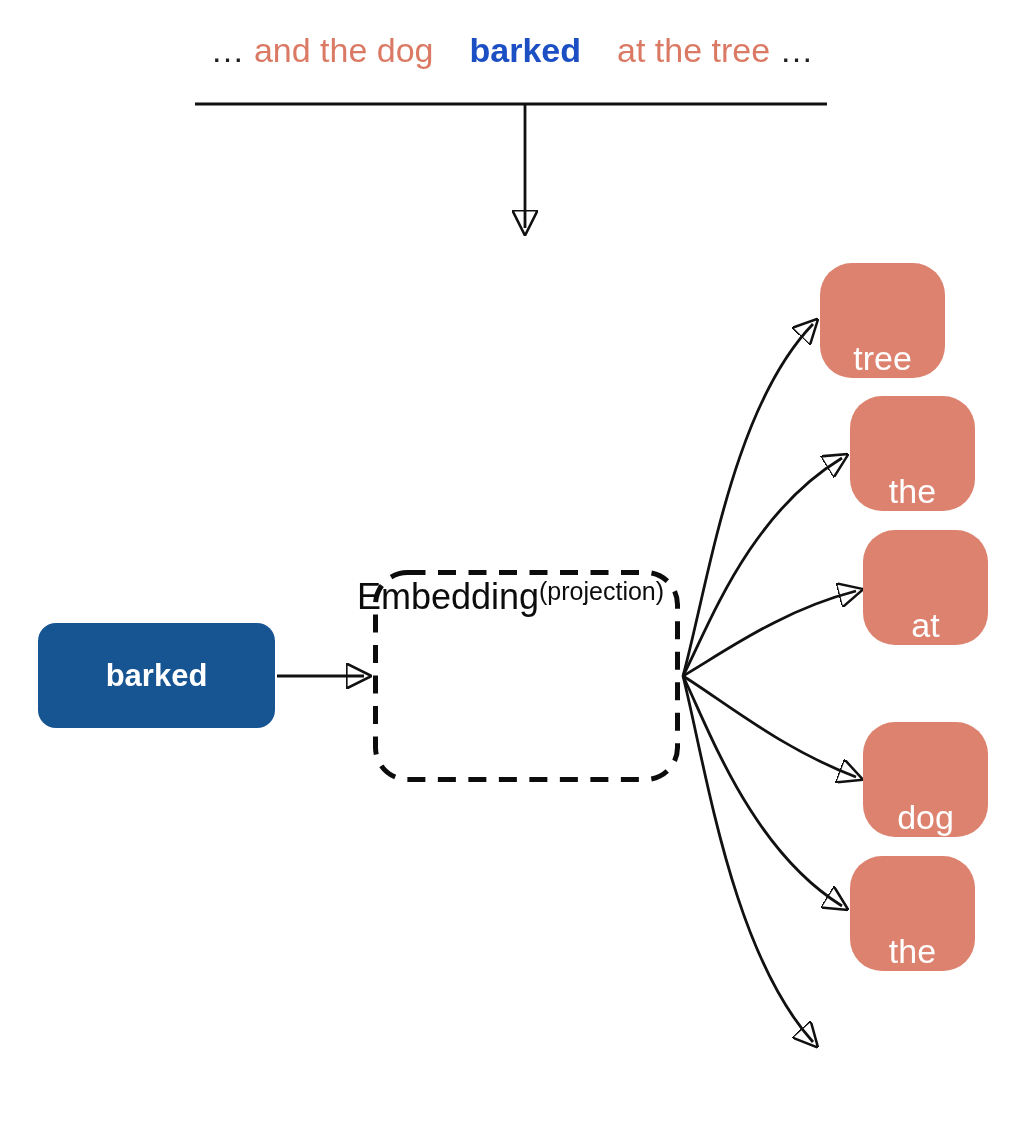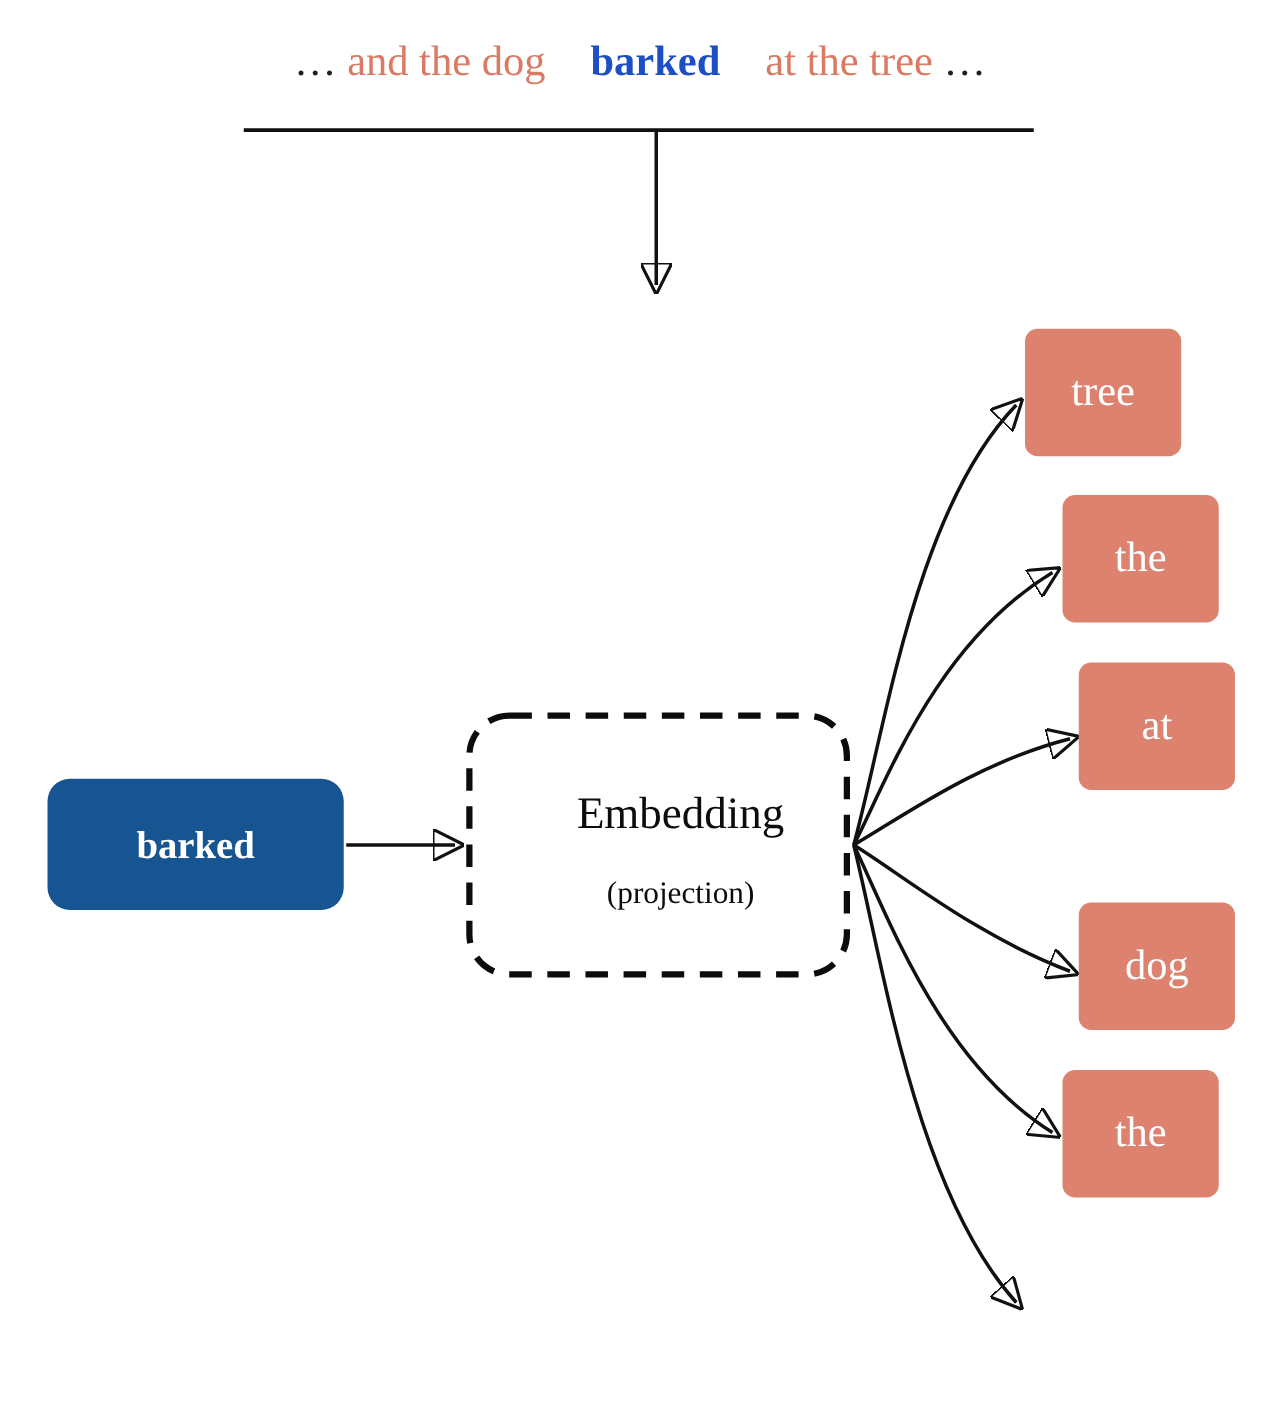--- a/index.html
+++ b/index.html
@@ -1,21 +1,21 @@
 <!DOCTYPE html>
 <html style="--context-text: #DB7A64; --target-text: #1C4FC4; --dark-text: #1F1F1F; --blue-box: #165492; --salmon-box: #DC826E;"><head>
 <meta charset="utf-8">
 <style>
   html, body { margin: 0; padding: 0; background: #ffffff; }
   #canvas {
     position: relative;
     width: 1024px;
     height: 1138px;
     background: #ffffff;
-    font-family: Liberation Serif, serif;
+    font-family: Liberation Sans, sans-serif;
     overflow: hidden;
   }
 
   
   .sentence {
     position: absolute;
     left: 0; right: 0; top: 28px;
     height: 44px;
     display: flex;
     justify-content: center;
@@ -48,44 +48,44 @@
     border-radius: 18px;
     display: flex; align-items: center; justify-content: center;
     color: #ffffff;
     font-size: 31px;
     font-weight: bold;
   }
 
   
   .embed-box {
     position: absolute;
-    left: 391px; top: 570px;
+    left: 357px; top: 570px;
     width: 307px; height: 212px;
-    display: flex; flex-direction: column;
+    display: flex; flex-direction: row;
     justify-content: center;
     text-align: center;
     color: #0c0c0c;
   }
   .embed-title {
     font-size: 36px;
     line-height: 42px;
     margin-top: 6px;
   }
   .embed-sub {
     font-size: 25px;
-    margin-top: 30px;
+    margin-top: 7px;
   }
 
   
   .out-box {
     position: absolute;
-    width: 125px; height: 102px;
+    width: 125px; height: 115px;
     background: var(--salmon-box);
-    border-radius: 10px;
-    display: flex; align-items: center; justify-content: center;
+    border-radius: 32px;
+    display: flex; align-items: flex-end; justify-content: center;
     color: #ffffff;
     font-size: 34px;
     font-weight: 300;
   }
   .ob-0 { left: 820px; top: 263px; }
   .ob-1 { left: 850px; top: 396px; }
   .ob-2 { left: 863px; top: 530px; }
   .ob-3 { left: 863px; top: 722px; }
   .ob-4 { left: 850px; top: 856px; }
   .ob-5 { left: 820px; top: 990px; }

